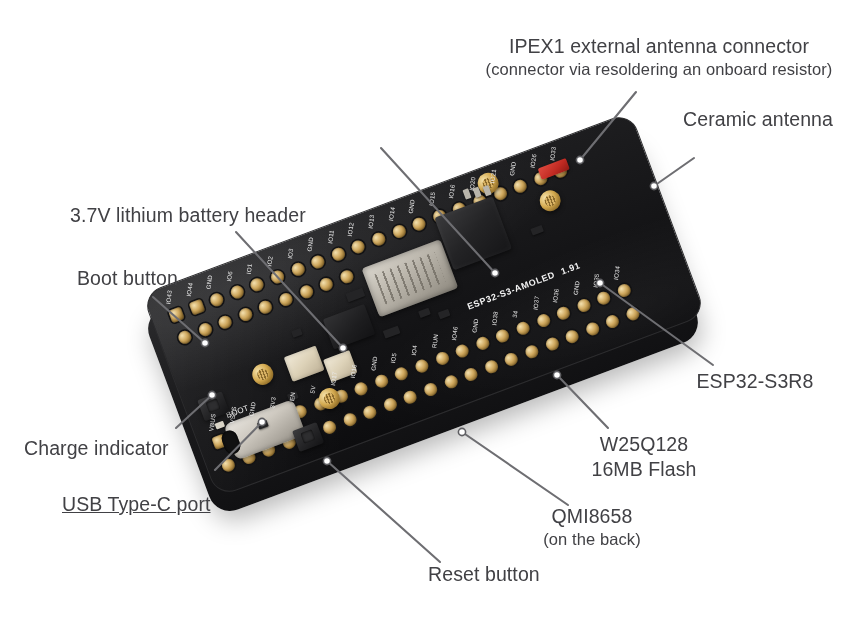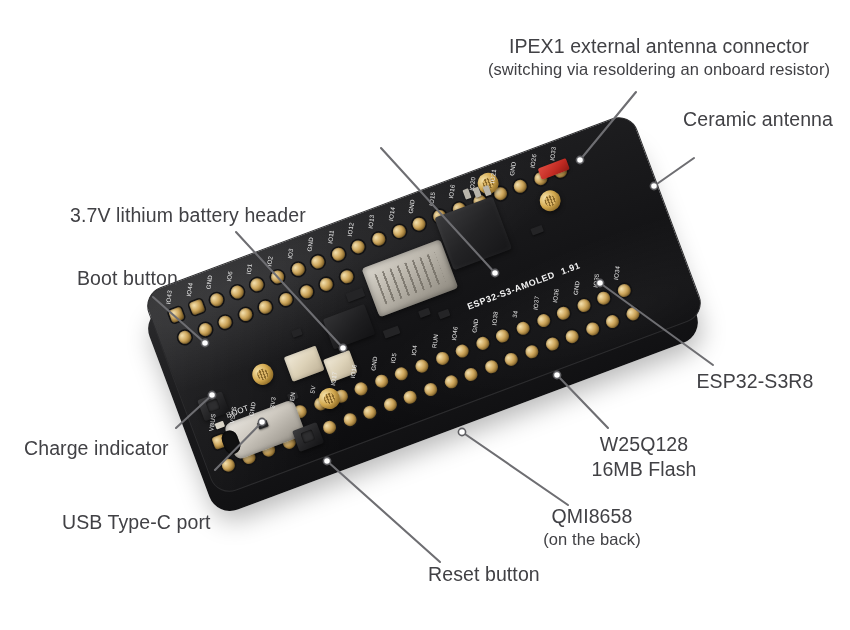--- a/index.html
+++ b/index.html
@@ -349,41 +349,41 @@
       <circle cx="262" cy="422" r="3.6"></circle>
       <circle cx="327" cy="461" r="3.6"></circle>
       <circle cx="462" cy="432" r="3.6"></circle>
       <circle cx="557" cy="375" r="3.6"></circle>
       <circle cx="600" cy="283" r="3.6"></circle>
     </g>
   </svg>
 
   <div class="label c" style="left:470px;top:34px;width:378px;">
     <div class="l1">IPEX1 external antenna connector</div>
-    <div class="l2">(switching via resoldering an onboard resistor)</div>
+    <div class="l2">(connector via resoldering an onboard resistor)</div>
   </div>
 
   <div class="label c" style="left:672px;top:107px;width:172px;">
     <div class="l1">Ceramic antenna</div>
   </div>
 
 
   <div class="label" style="left:70px;top:203px;">
     <div class="l1">3.7V lithium battery header</div>
   </div>
 
   <div class="label" style="left:77px;top:266px;">
     <div class="l1">Boot button</div>
   </div>
 
   <div class="label" style="left:24px;top:436px;text-align:right;">
     <div class="l1">Charge indicator</div>
   </div>
 
-  <div class="label" style="left:62px;top:510px;">
+  <div class="label" style="left:62px;top:492px;text-decoration:underline;">
     <div class="l1">USB Type-C port</div>
   </div>
 
   <div class="label" style="left:428px;top:562px;">
     <div class="l1">Reset button</div>
   </div>
 
   <div class="label c" style="left:512px;top:504px;width:160px;">
     <div class="l1">QMI8658</div>
     <div class="l2">(on the back)</div>

